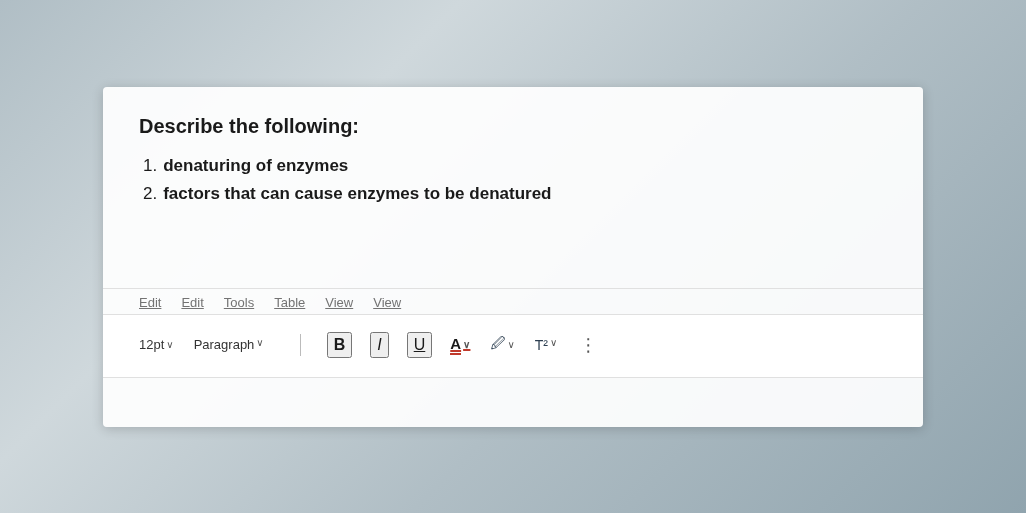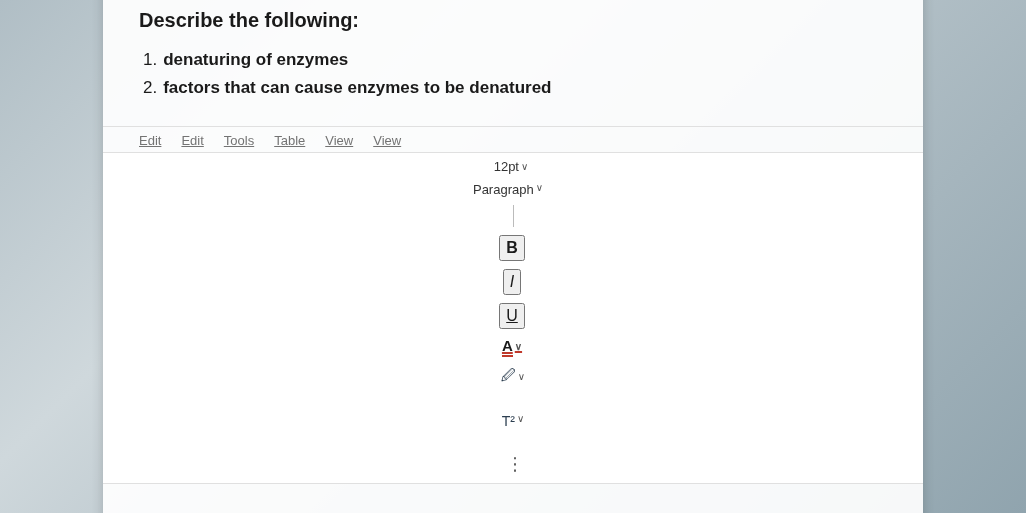--- a/index.html
+++ b/index.html
@@ -77,24 +77,24 @@
     .menu-item {
       font-size: 13px;
       color: #737373;
       cursor: pointer;
       font-family: Arial, sans-serif;
       text-decoration: underline;
     }
 
     .formatting-bar {
       display: flex;
-      flex-direction: column;
+      flex-direction: row;
       align-items: center;
       padding: 6px 36px 8px 36px;
-      gap: 8px;
+      gap: 16px;
       border-top: 1px solid #e0e0e0;
       background: rgba(255,255,255,0.97);
     }
 
     .font-size-selector {
       font-size: 13px;
       color: #333;
       font-family: Arial, sans-serif;
       margin-right: 4px;
       display: flex;

